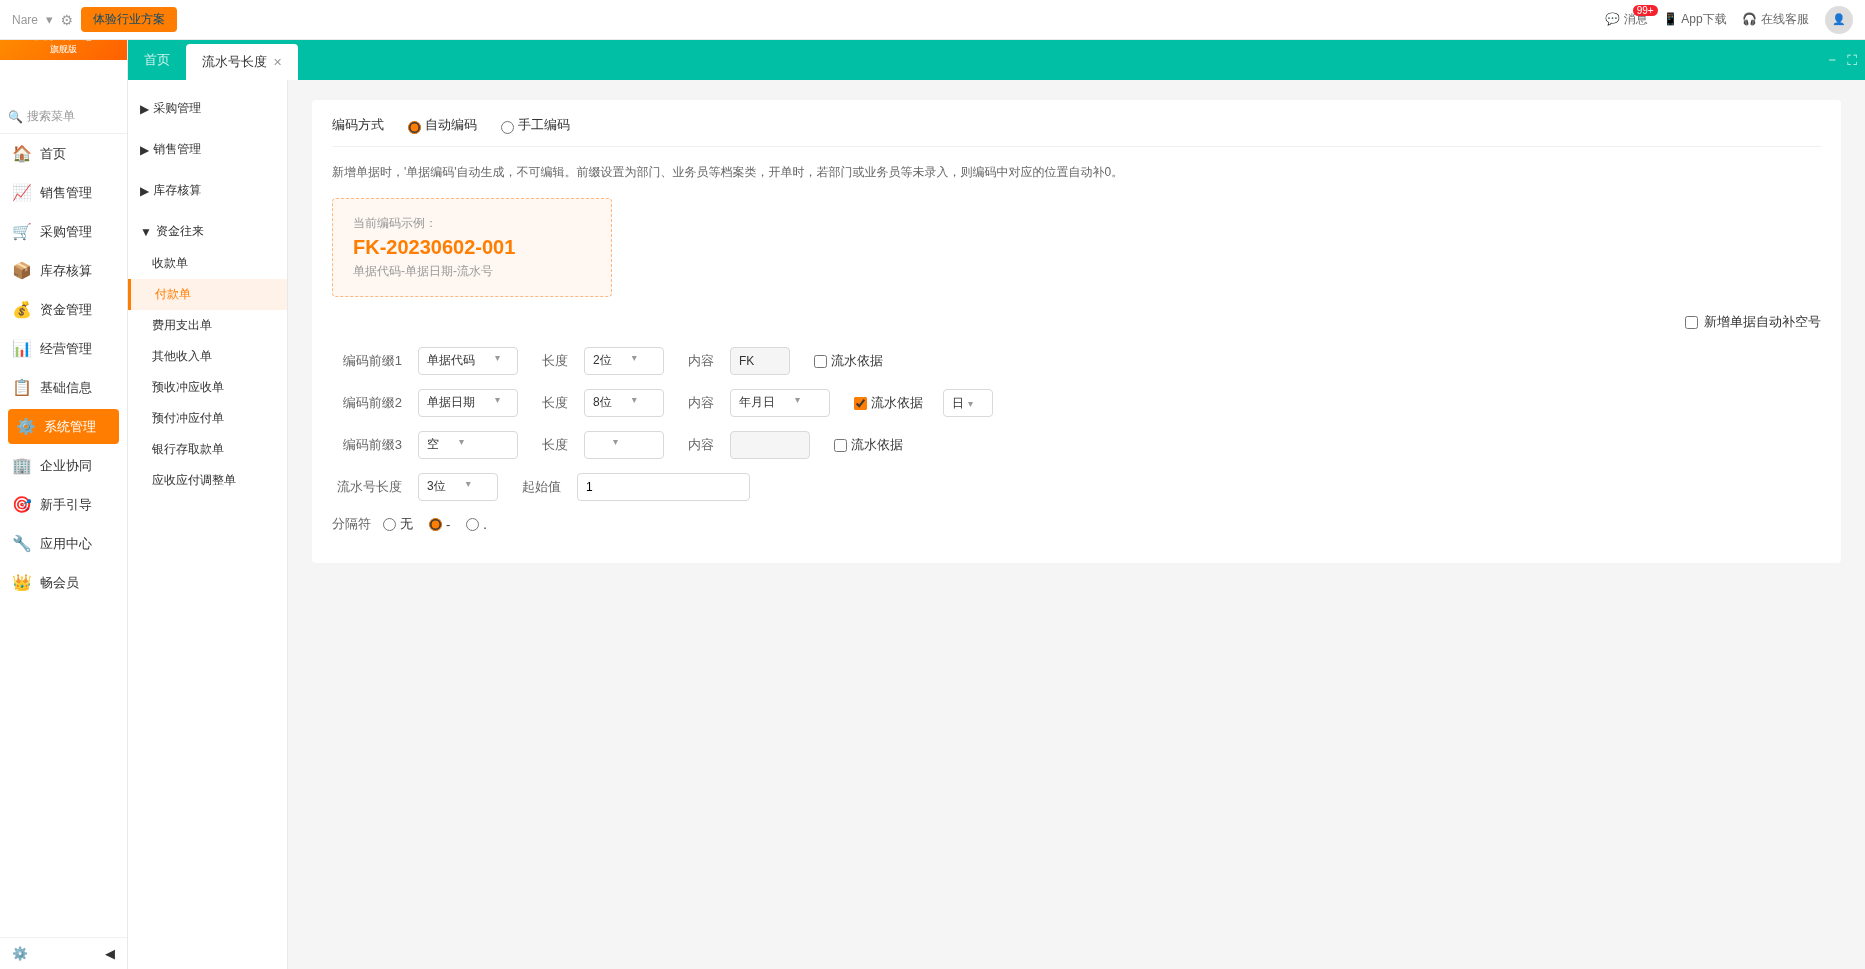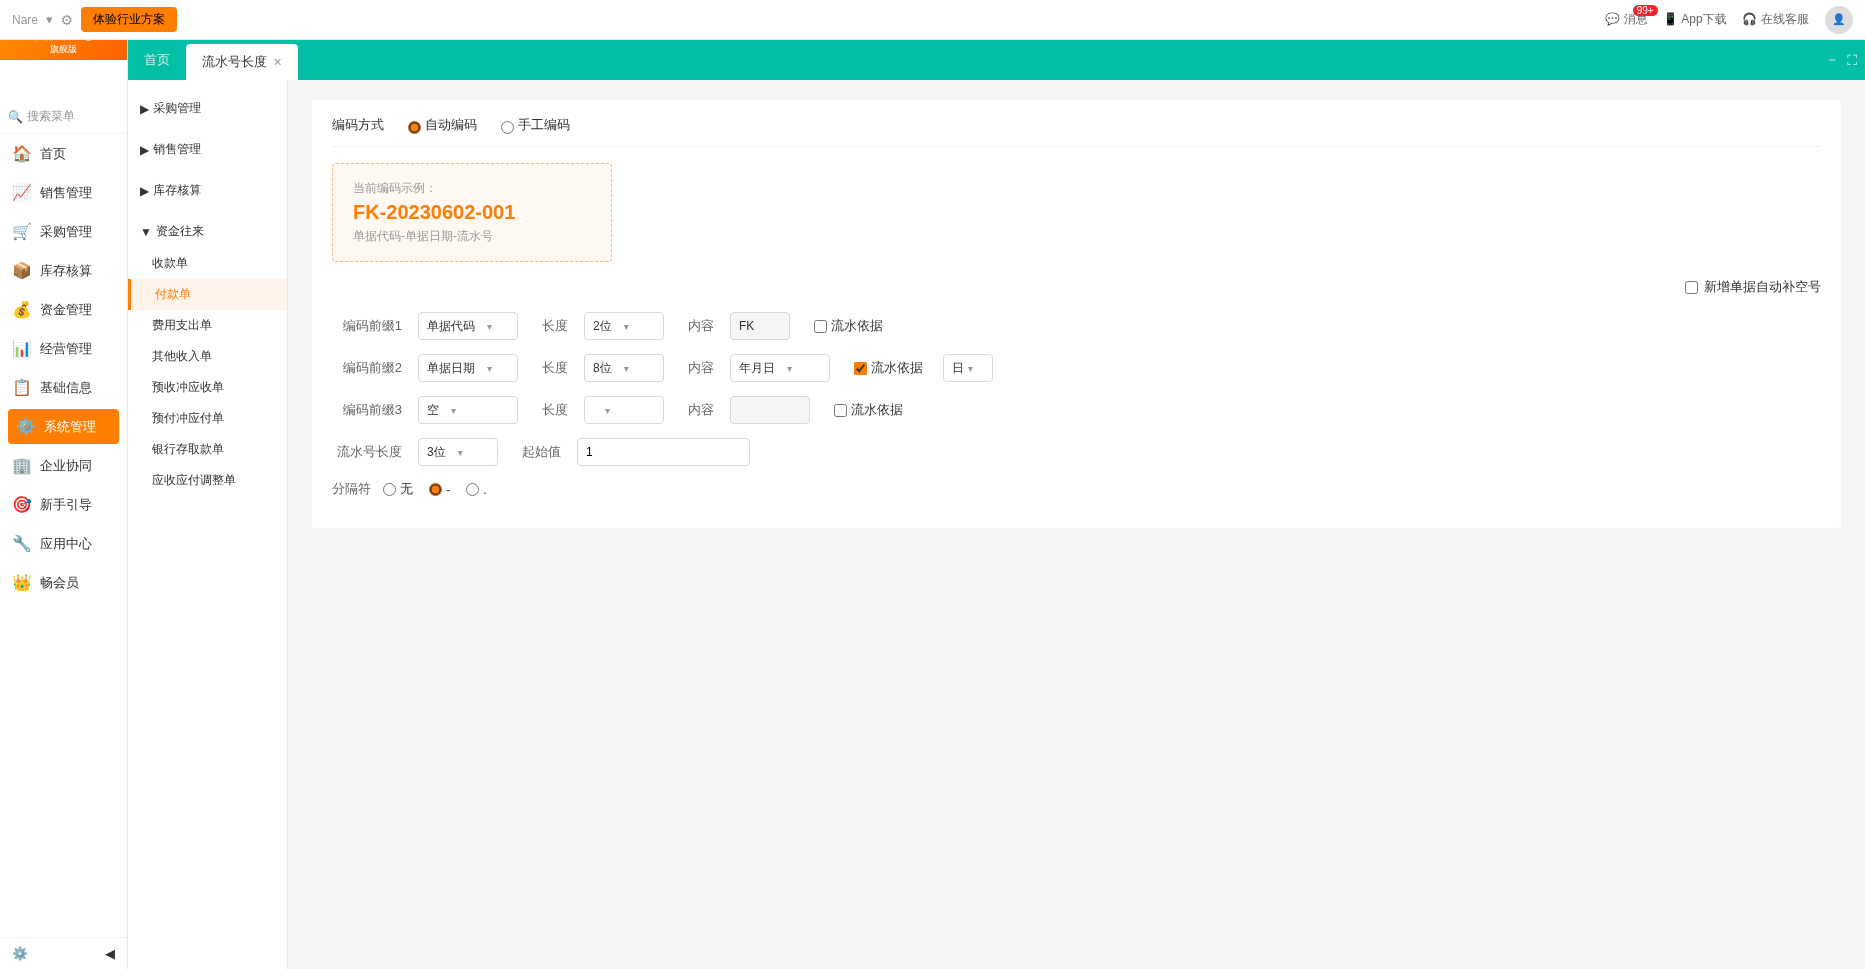--- a/index.html
+++ b/index.html
@@ -16,21 +16,21 @@
       position: fixed;
       top: 0; left: 0; right: 0;
       z-index: 100;
     }
     .top-bar-left { display: flex; align-items: center; gap: 8px; flex: 1; }
     .top-bar-brand { color: #999; font-size: 12px; }
     .top-bar-arrow { color: #999; cursor: pointer; }
     .top-bar-gear { color: #999; cursor: pointer; font-size: 14px; }
     .top-bar-btn {
       background: #ff7d00;
-      color: #000000;
+      color: #0c4a6e;
       border: none;
       border-radius: 4px;
       padding: 4px 12px;
       cursor: pointer;
       font-size: 12px;
     }
     .top-bar-right { display: flex; align-items: center; gap: 16px; font-size: 12px; color: #666; }
     .badge-wrap { position: relative; }
     .badge { background: #f5222d; color: #fff; border-radius: 8px; font-size: 10px; padding: 0 4px; position: absolute; top: -6px; right: -10px; }
 
@@ -227,22 +227,21 @@
     .config-label { width: 70px; color: #666; font-size: 13px; text-align: right; }
     .config-select {
       border: 1px solid #d9d9d9;
       border-radius: 4px;
       padding: 4px 8px;
       font-size: 12px;
       color: #333;
       background: #fff;
       cursor: pointer;
       display: flex;
-      align-items: center;
-      gap: 12px;
+      gap: 20px;
       min-width: 100px;
       height: 28px;
     }
     .config-select-wide { min-width: 80px; }
     .config-content-label { color: #666; font-size: 13px; margin-left: 8px; }
     .config-content-value {
       border: 1px solid #d9d9d9;
       border-radius: 4px;
       padding: 4px 8px;
       font-size: 12px;
@@ -480,20 +479,21 @@
             <input type="radio" name="encode-method" checked="" style="">
             <span>自动编码</span>
           </label>
           <label class="radio-item">
             <input type="radio" name="encode-method" style="">
             <span>手工编码</span>
           </label>
         </div>
 
         
+        <div class="info-text">新增单据时，'单据编码'自动生成，不可编辑。前缀设置为部门、业务员等档案类，开单时，若部门或业务员等未录入，则编码中对应的位置自动补0。</div>
 
         
         <div class="preview-box">
           <div class="preview-label">当前编码示例：</div>
           <div class="preview-code">FK-20230602-001</div>
           <div class="preview-desc">单据代码-单据日期-流水号</div>
         </div>
 
         
         <div class="checkbox-row">

